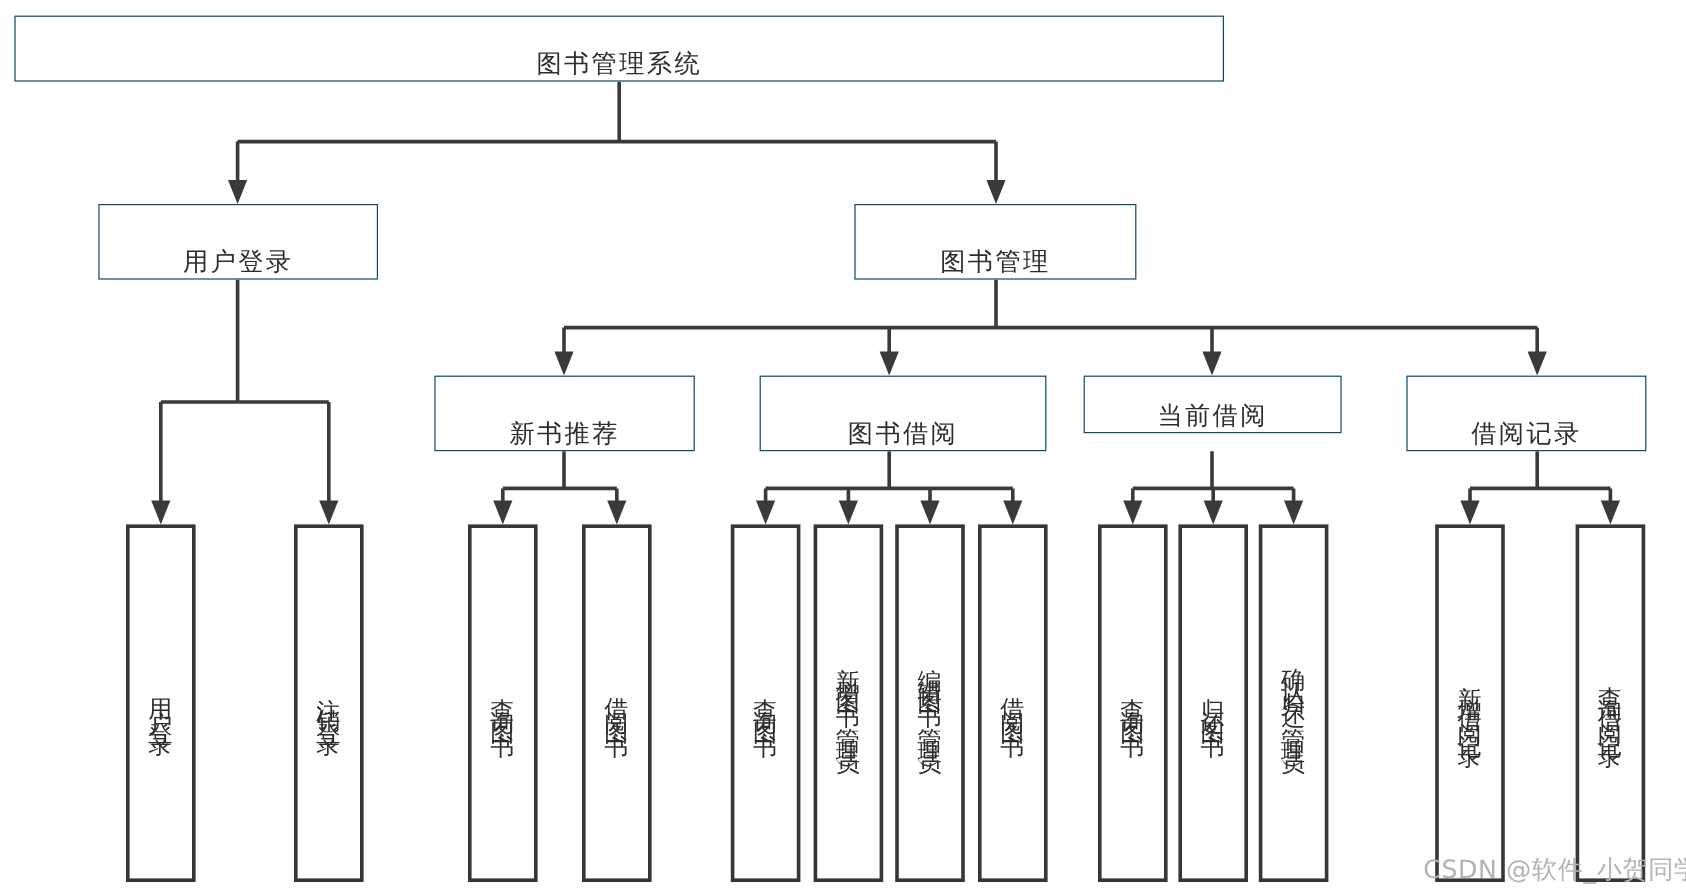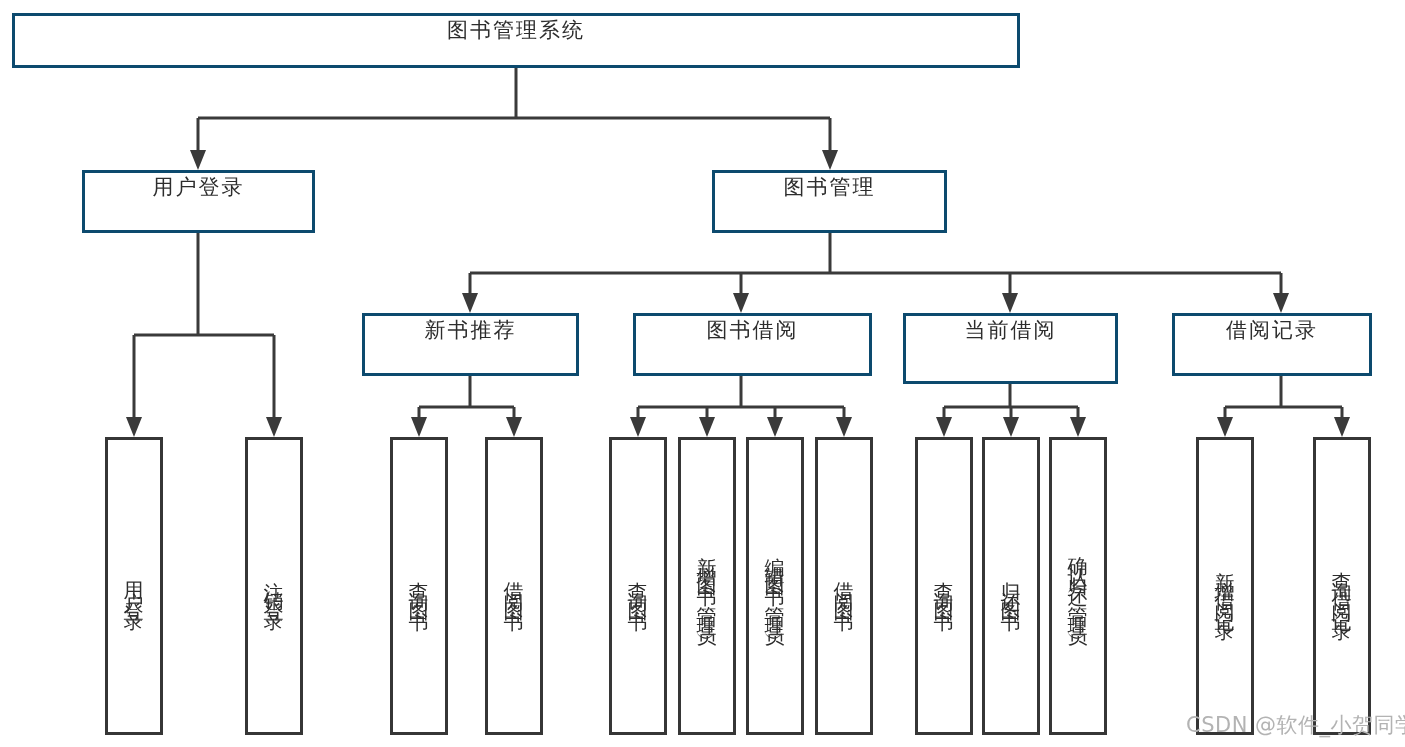--- a/index.html
+++ b/index.html
@@ -3,22 +3,22 @@
 <meta charset="utf-8">
 <style>
   html,body { margin:0; padding:0; background:#ffffff; }
   .stage {
     position:relative; width:1405px; height:747px; background:#ffffff;
     font-family:"DejaVu Sans","Liberation Sans",sans-serif; overflow:hidden;
   }
   .connectors { position:absolute; left:0; top:0; width:1405px; height:747px; }
   .box {
     position:absolute; box-sizing:border-box;
-    border:3px solid #0c4a6e; background:#ffffff;
-    display:flex; align-items:flex-start; justify-content:center;
+    border:1px solid #0c4a6e; background:#ffffff;
+    display:flex; align-items:flex-end; justify-content:center;
     font-size:21px; color:#2d2d2d; letter-spacing:2px; white-space:nowrap;
   }
   .vbox {
     position:absolute; box-sizing:border-box;
     border:3px solid #363636; background:#ffffff;
     display:flex; align-items:center; justify-content:center;
   }
   .vbox span {
     writing-mode:vertical-rl; text-orientation:mixed;
     font-size:20px; color:#2d2d2d; letter-spacing:10px; line-height:1;
@@ -76,21 +76,21 @@
   <div class="box" style="left:362px;top:313px;width:217px;height:63px">
     <span>新书推荐</span>
   </div>
 
   <div class="box" style="left:712px;top:170px;width:235px;height:63px">
     <span>图书管理</span>
   </div>
   <div class="box" style="left:633px;top:313px;width:239px;height:63px">
     <span>图书借阅</span>
   </div>
-  <div class="box" style="left:903px;top:313px;width:215px;height:71px">
+  <div class="box" style="left:903px;top:313px;width:215px;height:48px">
     <span>当前借阅</span>
   </div>
   <div class="box" style="left:1172px;top:313px;width:200px;height:63px">
     <span>借阅记录</span>
   </div>
 
   <div class="vbox" style="left:105px;top:437px;width:58px;height:298px">
     <span>用户登录</span>
   </div>
   <div class="vbox" style="left:245px;top:437px;width:58px;height:298px">

